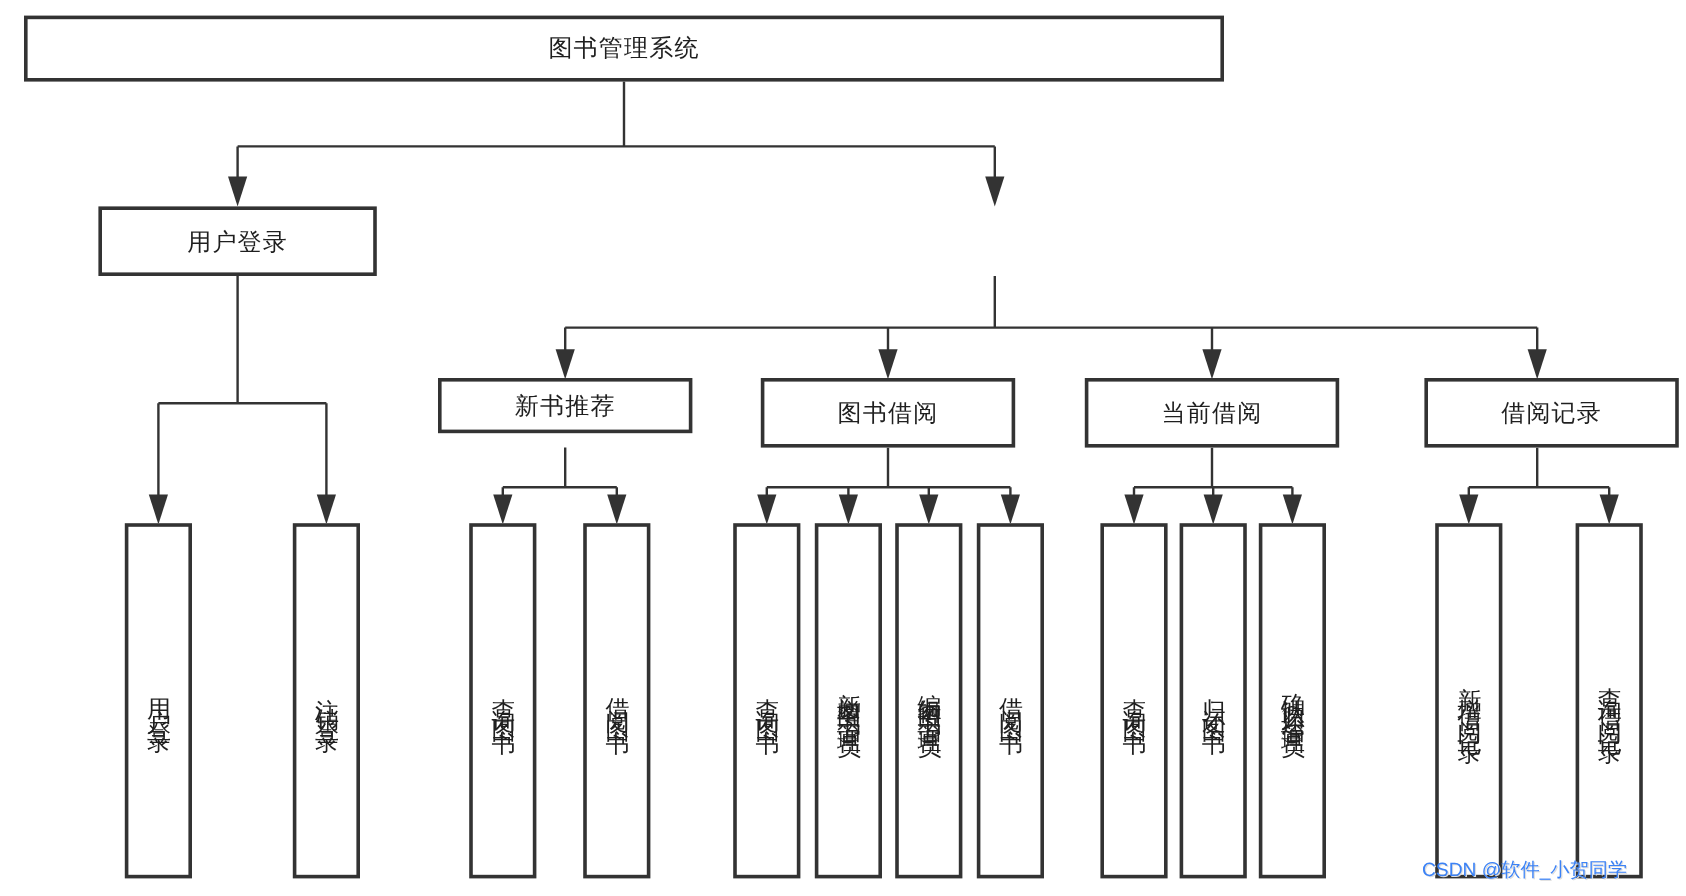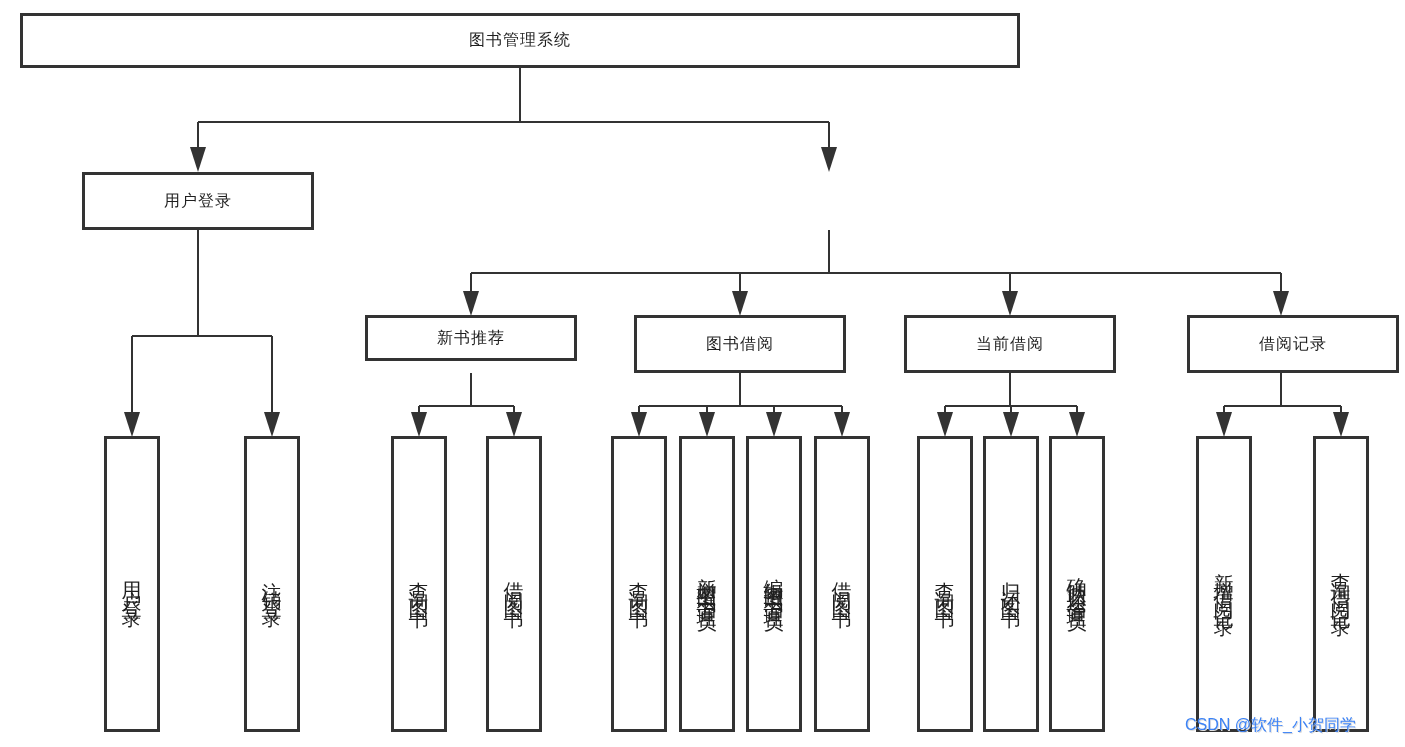--- a/index.html
+++ b/index.html
@@ -5,21 +5,21 @@
   html,body{margin:0;padding:0;background:#fff;}
   .canvas{
     position:relative;width:1405px;height:747px;background:#ffffff;
     font-family:"Liberation Sans","DejaVu Sans",sans-serif;color:#1f1f1f;overflow:hidden;
   }
   .connector-layer{position:absolute;left:0;top:0;width:1405px;height:747px;pointer-events:none;}
   .box{
     position:absolute;box-sizing:border-box;border:3px solid #333333;background:#ffffff;
     display:flex;align-items:center;justify-content:center;
   }
-  .hbox span{font-size:16px;letter-spacing:1px;white-space:nowrap;}
+  .hbox span{font-size:20px;letter-spacing:1px;white-space:nowrap;}
   .vtext{
     writing-mode:vertical-rl;text-orientation:mixed;
     font-size:20px;letter-spacing:9px;line-height:1;white-space:nowrap;
   }
   .vtext.dense{letter-spacing:5px;}
   .watermark{
     position:absolute;left:1185px;top:715px;font-size:16px;color:#3b82f6;
     text-shadow:1px 1px 0 #dddddd;white-space:nowrap;z-index:5;
   }
 </style>

